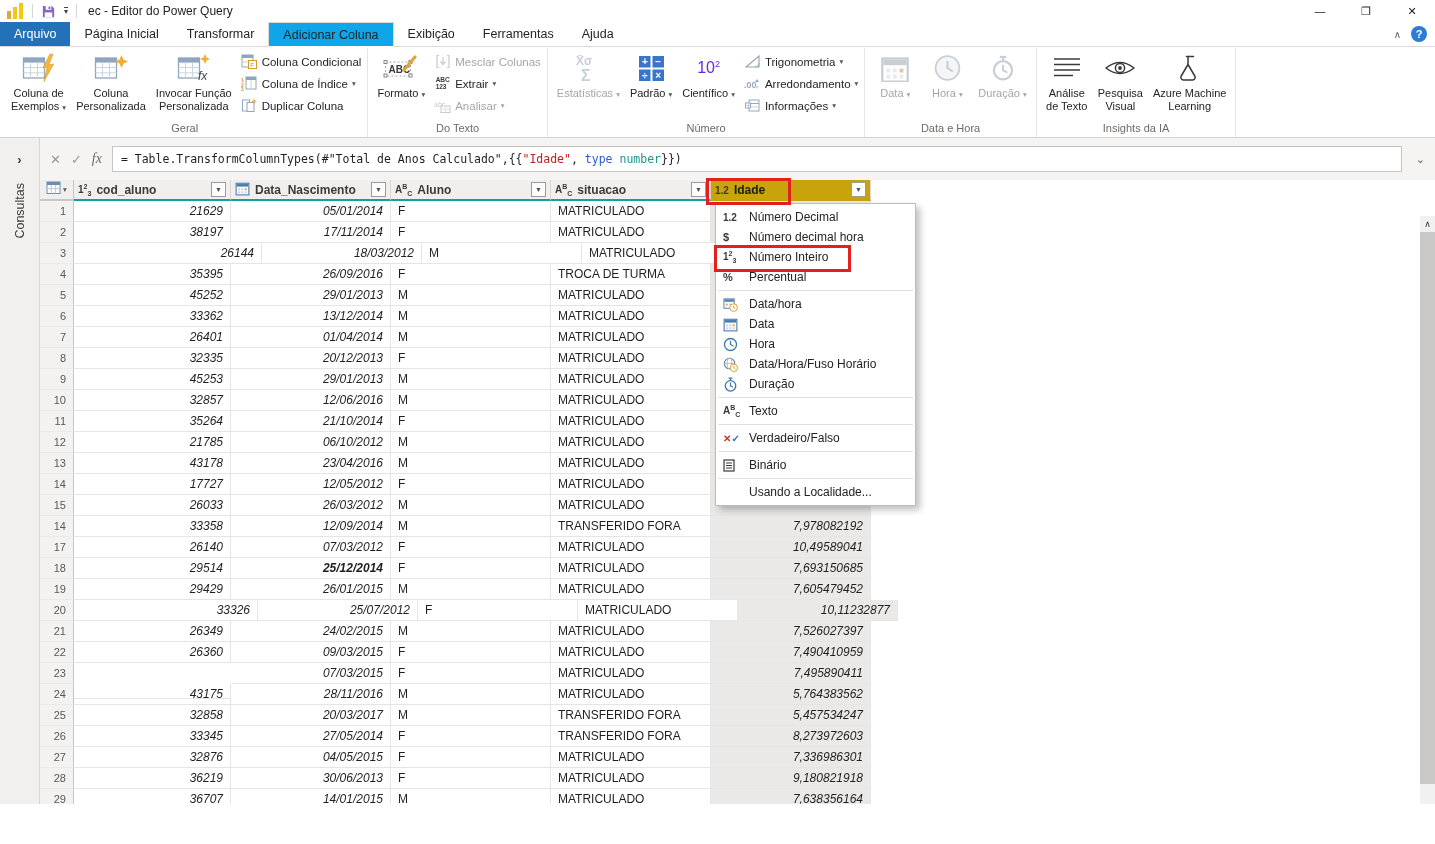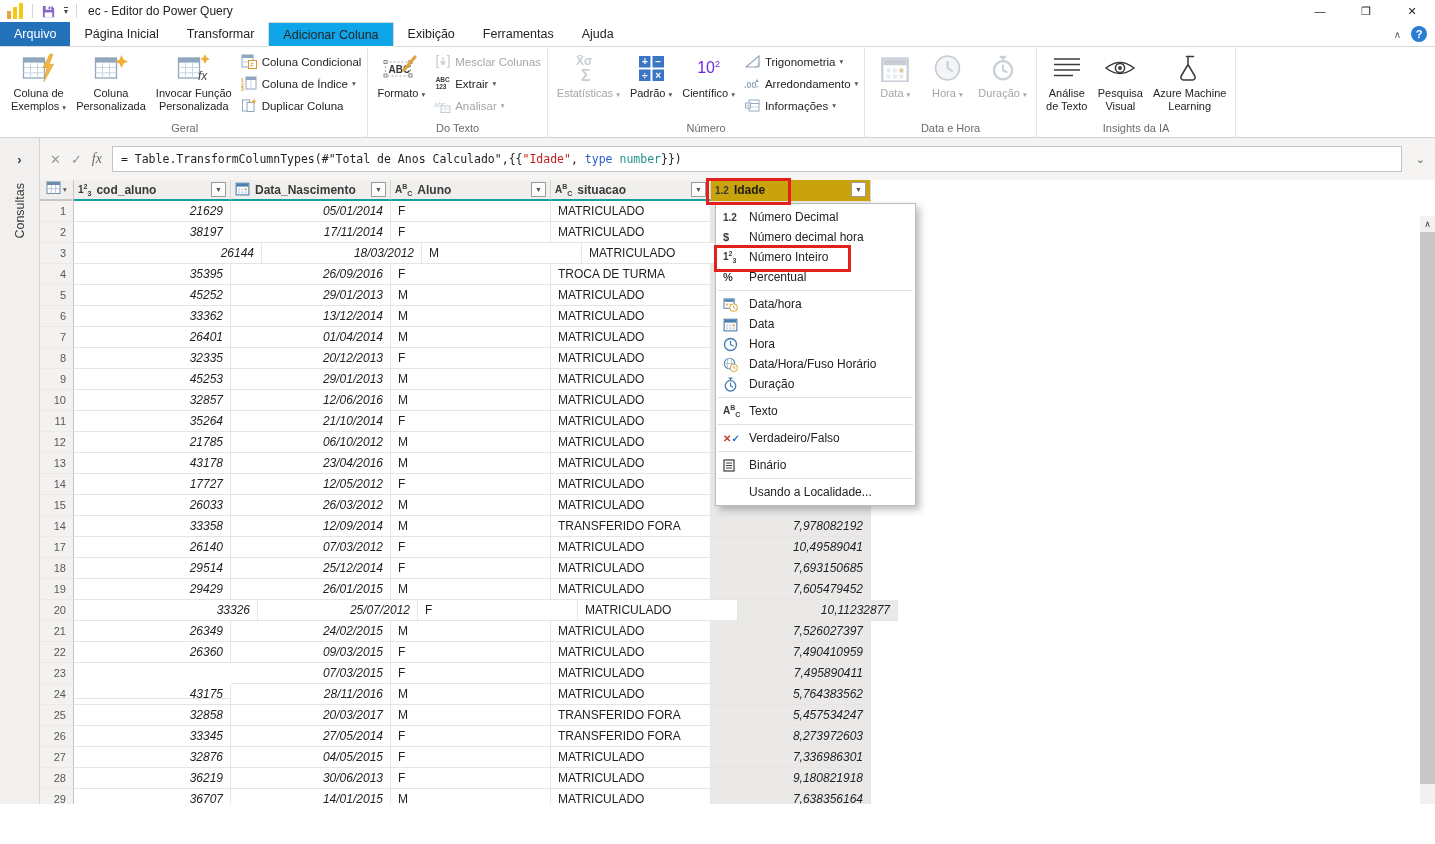--- a/index.html
+++ b/index.html
@@ -630,21 +630,21 @@
     <div class="gut">17</div>
     <div class="cell num" style="width:157px;">26140</div>
             <div class="cell num" style="width:160px;">07/03/2012</div>
             <div class="cell" style="width:160px;font-style:normal;">F</div>
             <div class="cell" style="width:160px;font-style:normal;">MATRICULADO</div>
             <div class="cell num sel" style="width:160px;">10,49589041</div>
   </div>
   <div class="drow">
     <div class="gut">18</div>
     <div class="cell num" style="width:157px;">29514</div>
-            <div class="cell num" style="width:160px;">25/12/2014</div>
+            <div class="cell num" style="width:160px;font-weight:bold;">25/12/2014</div>
             <div class="cell" style="width:160px;font-style:normal;">F</div>
             <div class="cell" style="width:160px;font-style:normal;">MATRICULADO</div>
             <div class="cell num sel" style="width:160px;">7,693150685</div>
   </div>
   <div class="drow">
     <div class="gut">19</div>
     <div class="cell num" style="width:157px;">29429</div>
             <div class="cell num" style="width:160px;">26/01/2015</div>
             <div class="cell" style="width:160px;font-style:normal;">M</div>
             <div class="cell" style="width:160px;font-style:normal;">MATRICULADO</div>

